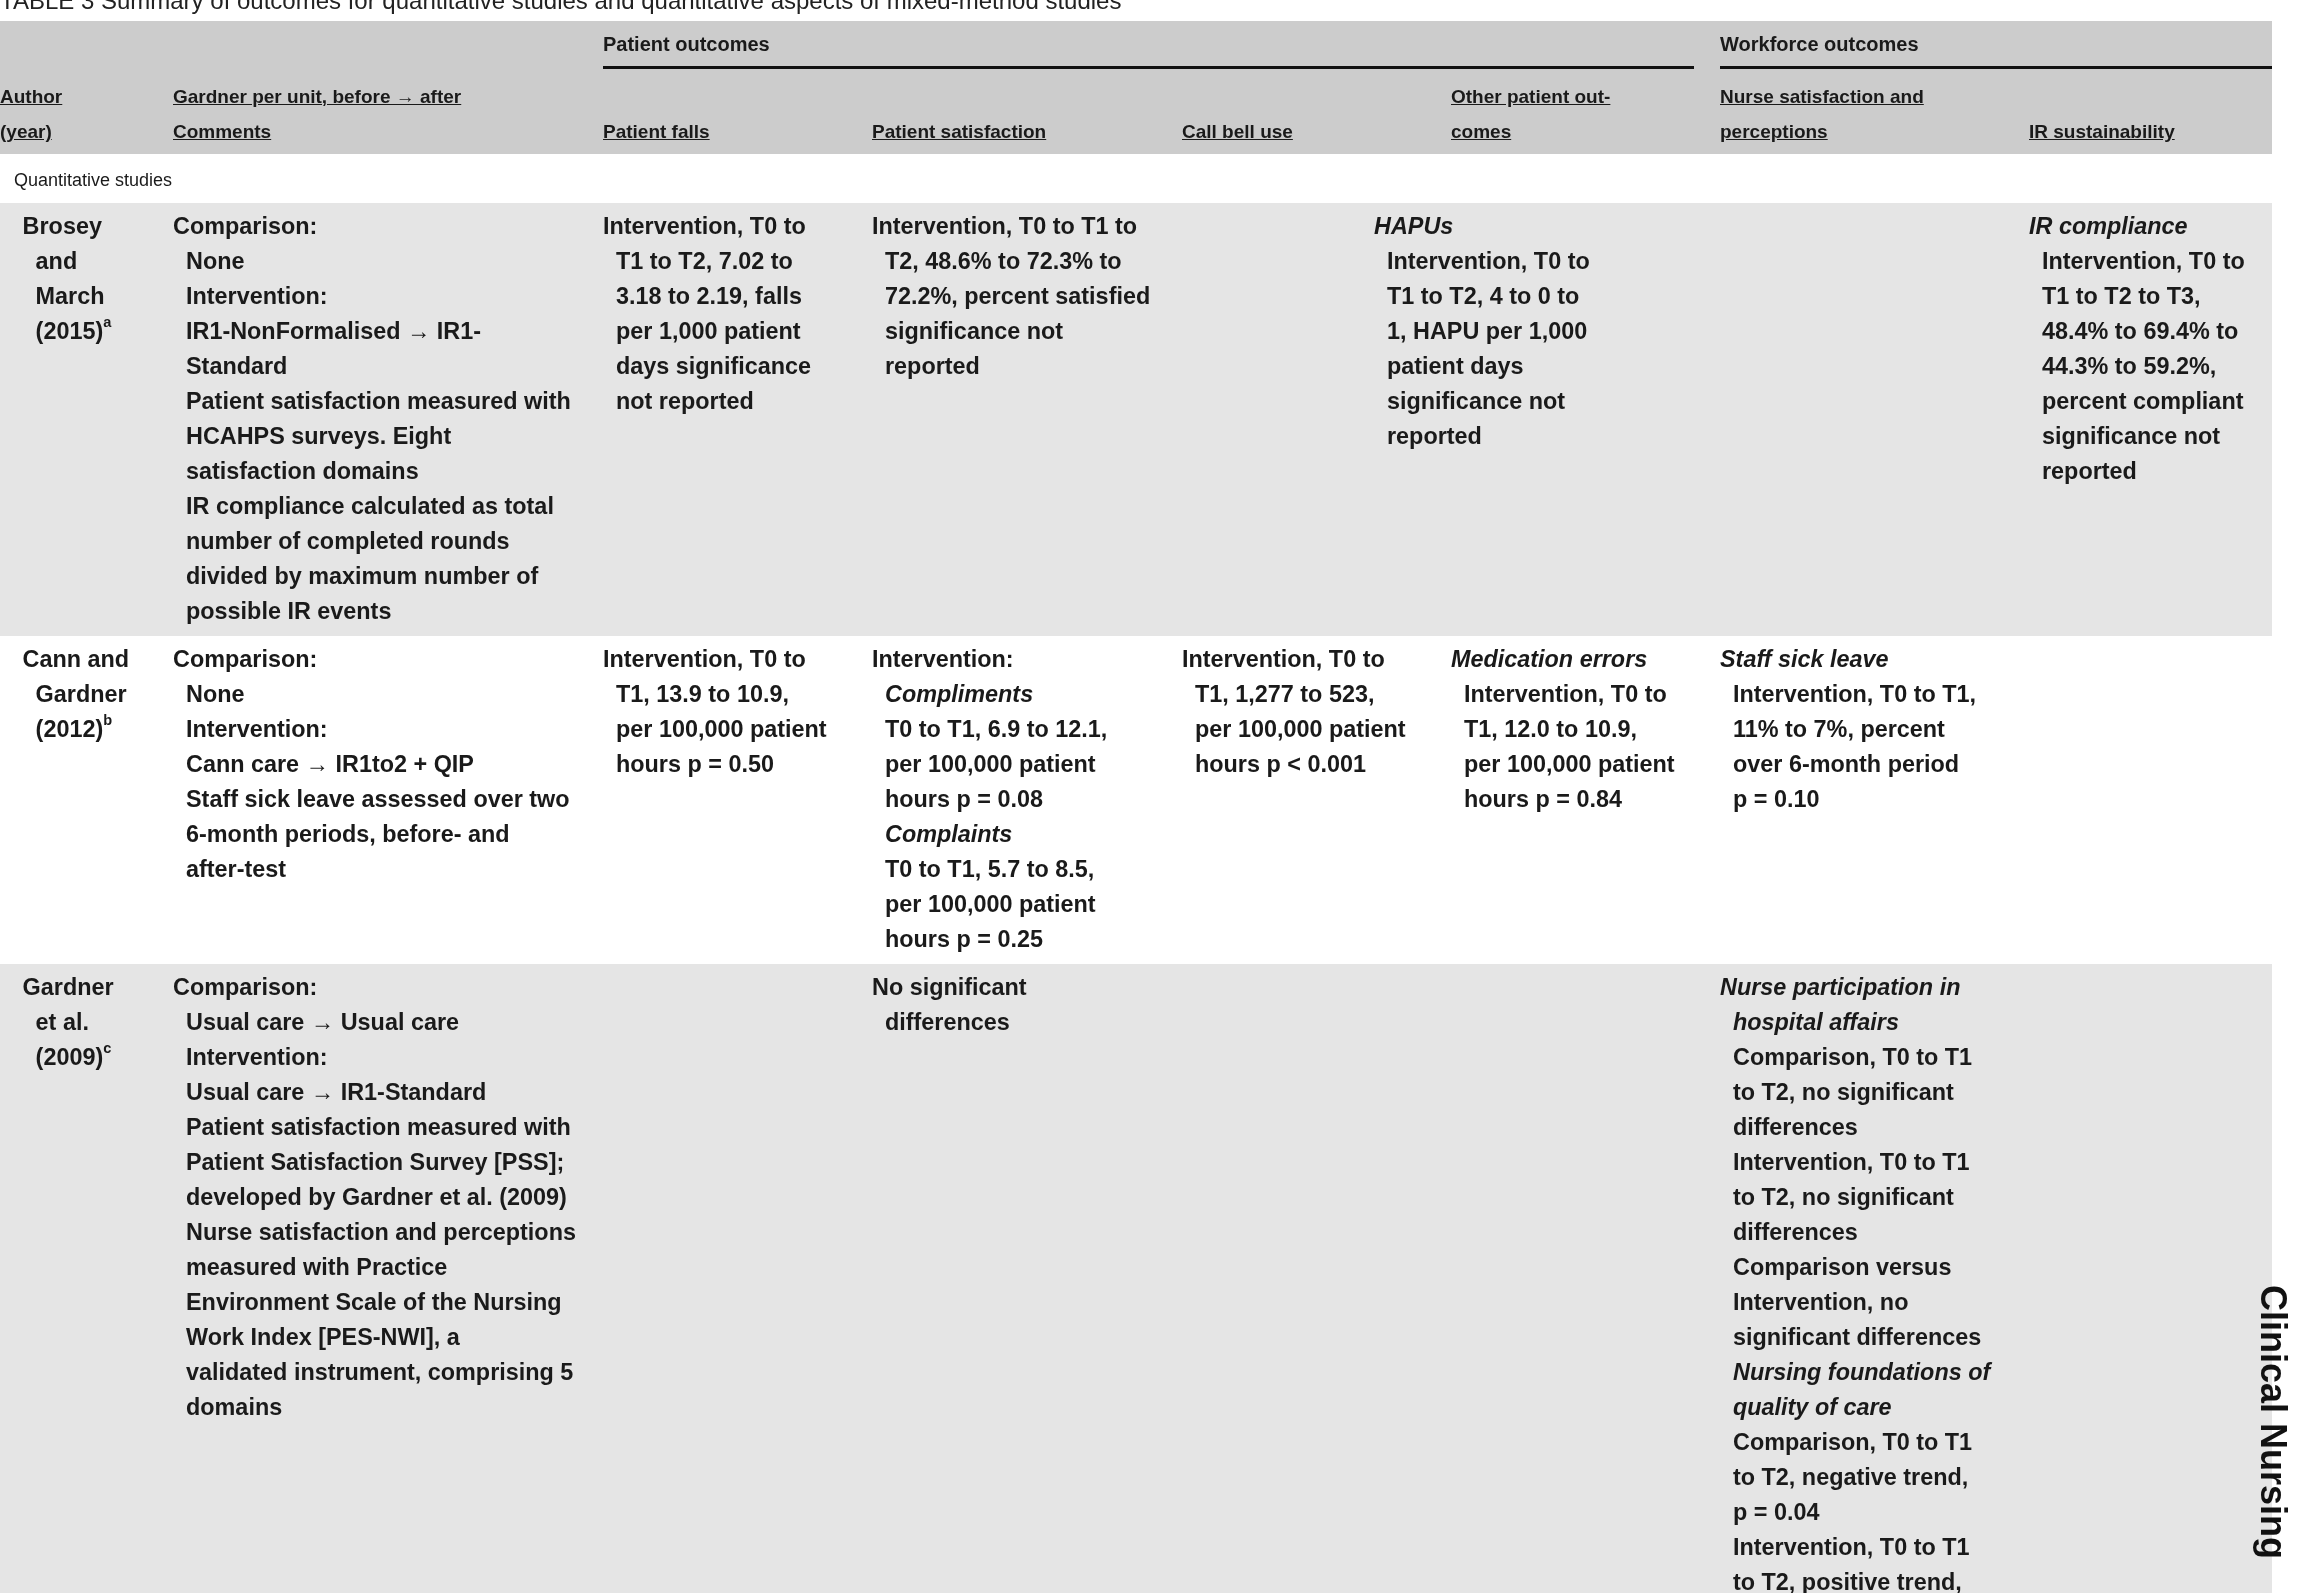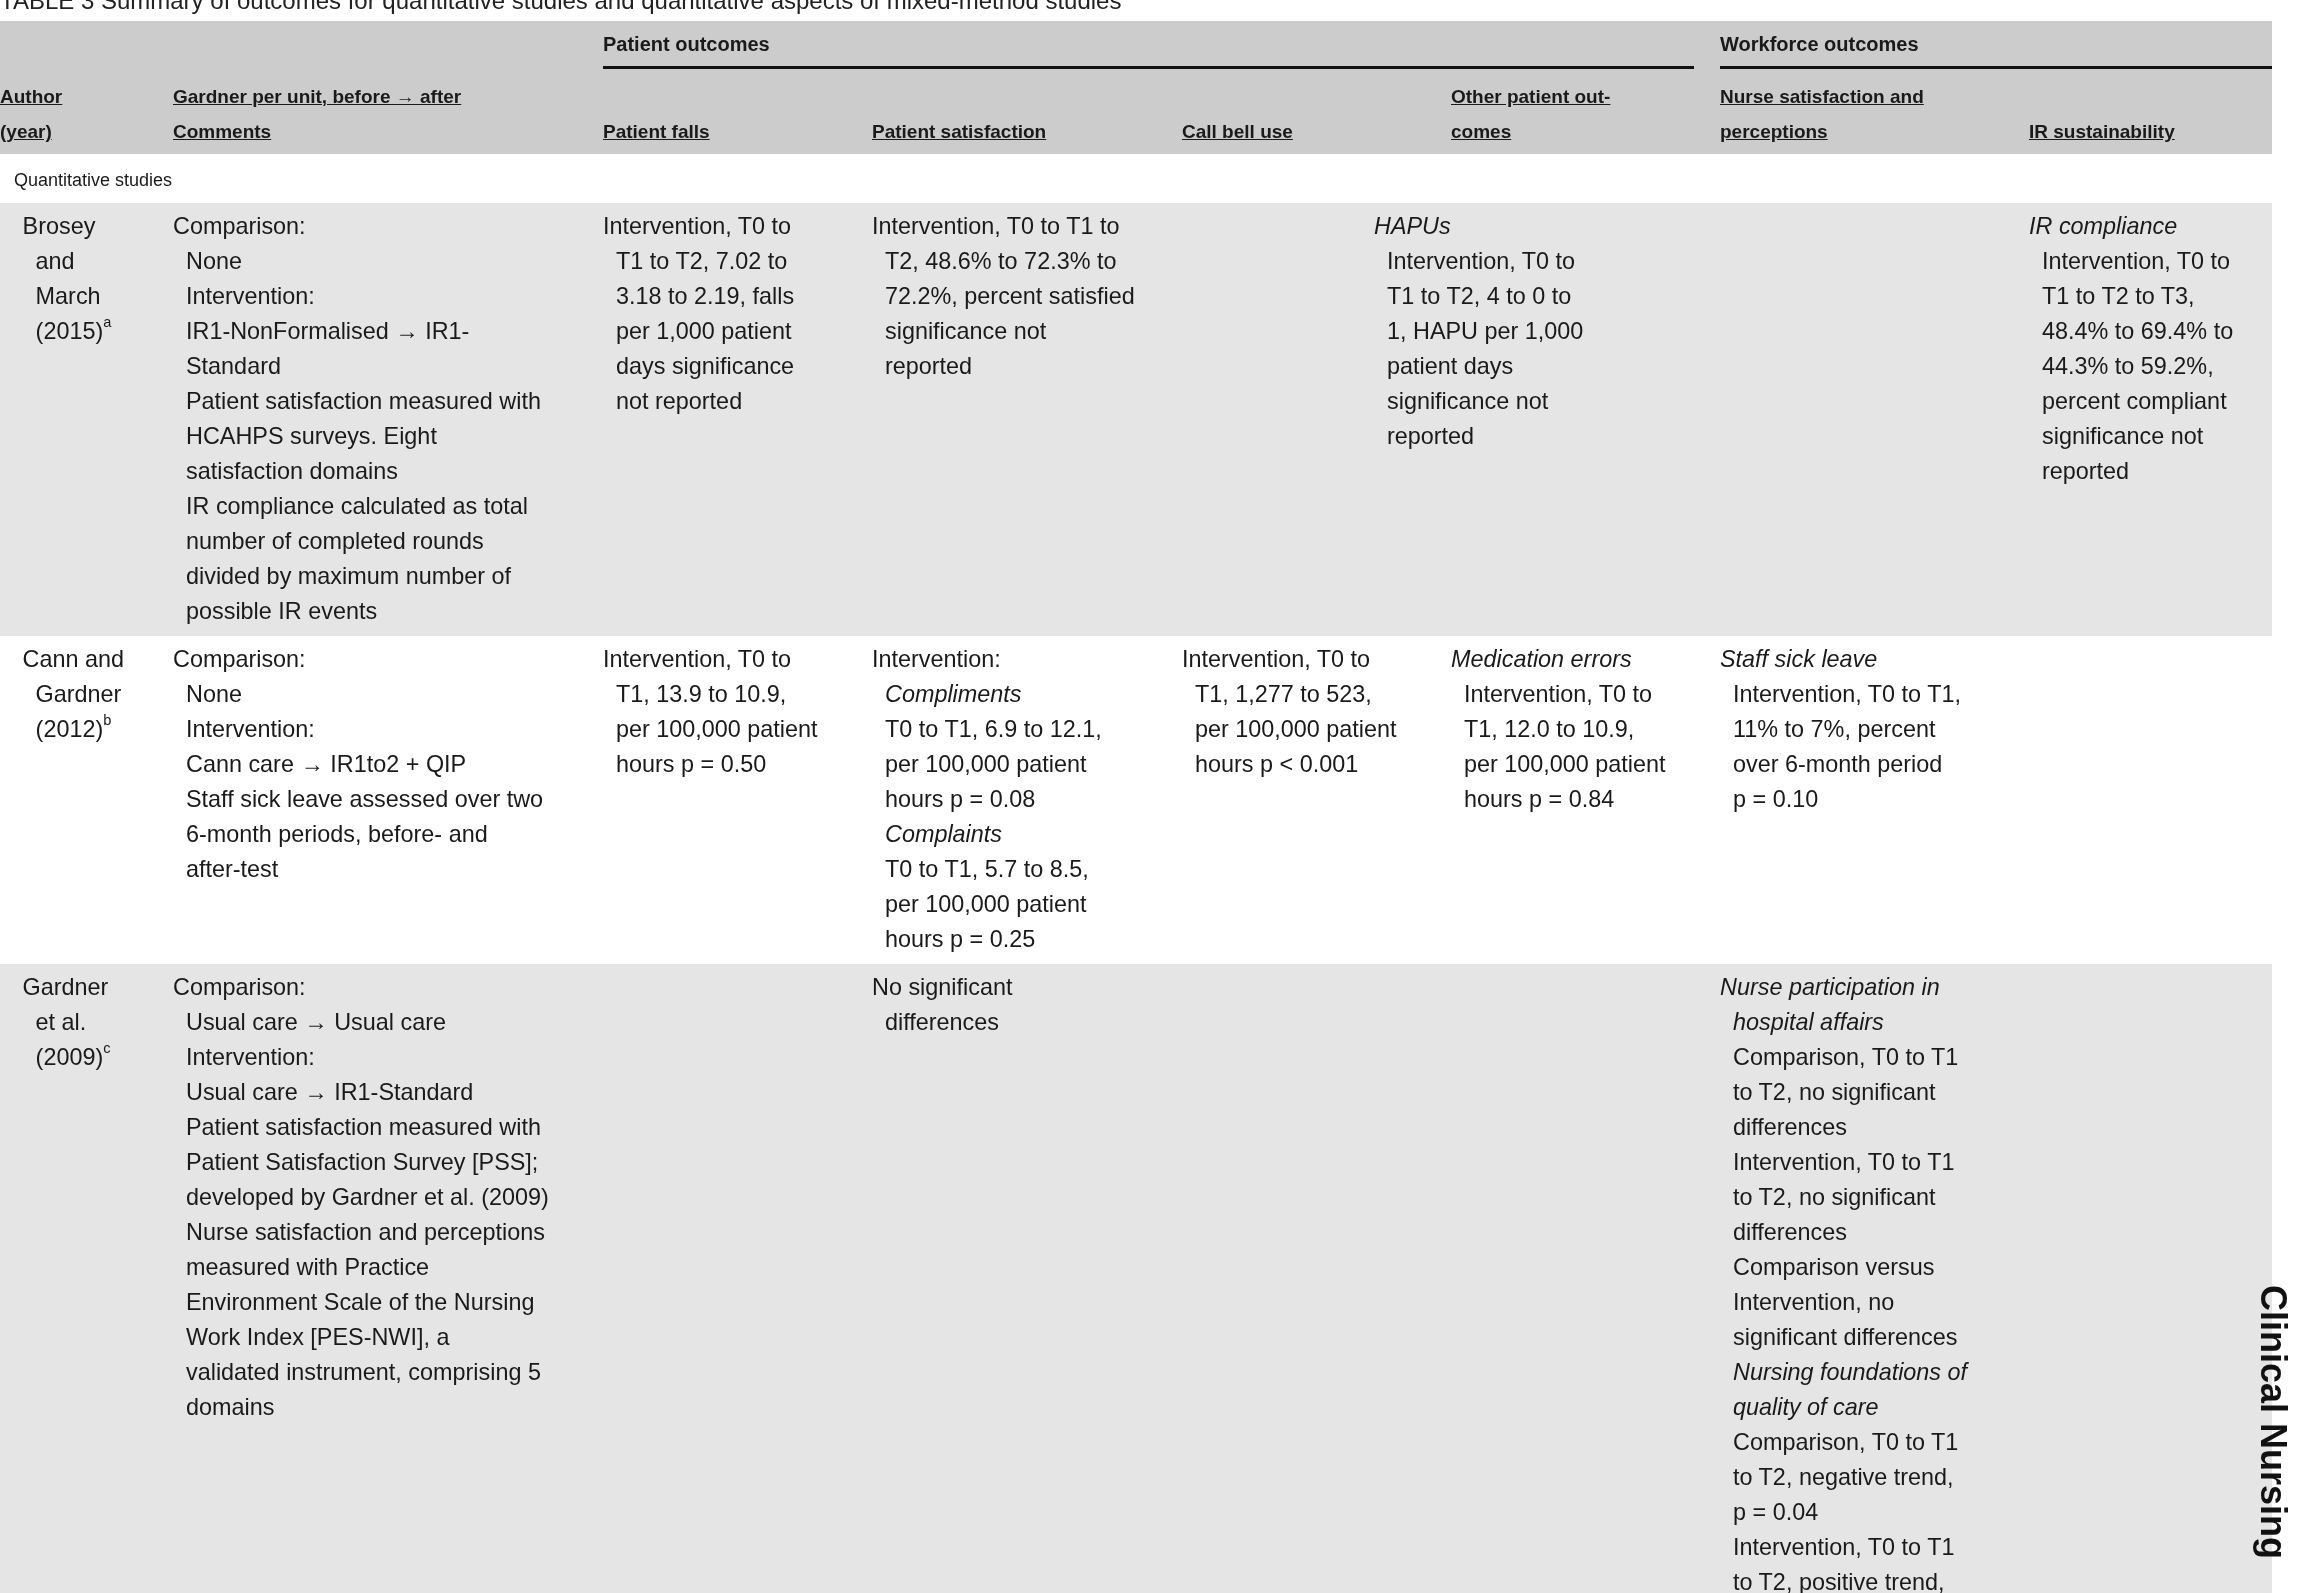--- a/index.html
+++ b/index.html
@@ -26,21 +26,21 @@
     position: absolute; font-size: 19px; font-weight: bold; line-height: 35px; text-decoration: underline;
   }
   .section-label {
     position: absolute; left: 14px; top: 162px; font-size: 18px; line-height: 36px;
   }
   .row-band {
     position: absolute; left: 0; width: 2272px;
   }
   .row-band.shaded { background: #e5e5e5; }
   .cell {
-    position: absolute; font-size: 23.4px; line-height: 35px; white-space: nowrap;
+    position: absolute; font-size: 23.4px; line-height: 35px; white-space: nowrap; font-weight: bold;
   }
   .cell .ln { display: block; }
   .cell .ind { padding-left: 13px; }
   .cell .it { font-style: italic; }
   .cell sup { font-size: 14.6px; vertical-align: top; line-height: 16px; }
   .side-label {
     position: absolute; left: 2294px; top: 1285px;
     transform: rotate(90deg); transform-origin: left top;
     font-size: 36px; font-weight: bold; white-space: nowrap; color: #111;
   }

